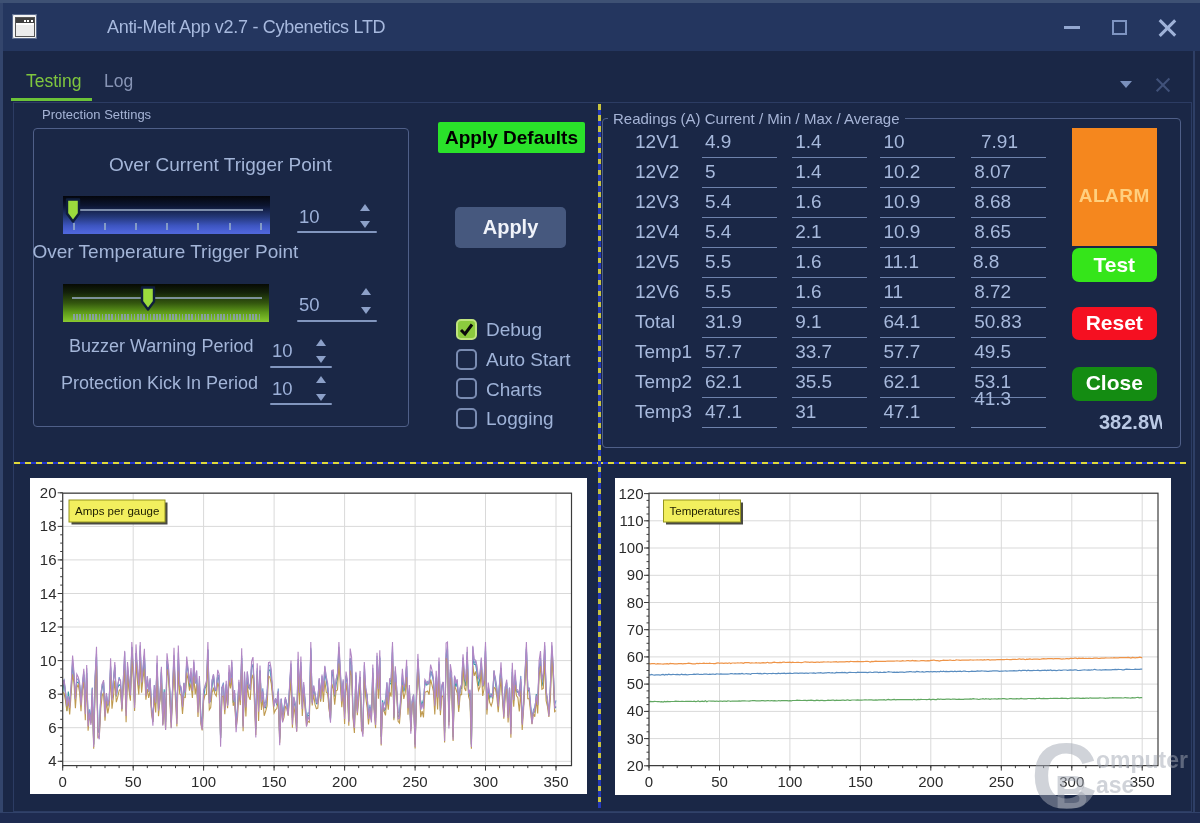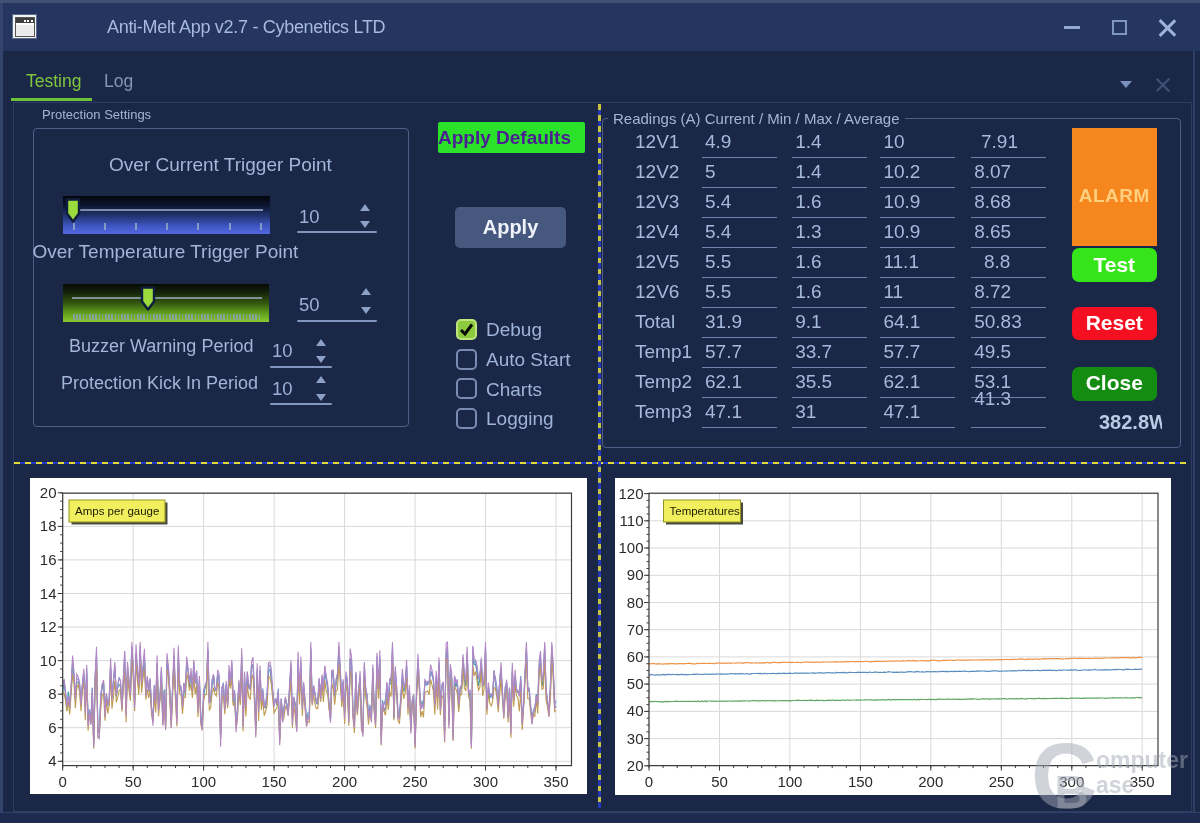--- a/index.html
+++ b/index.html
@@ -103,21 +103,21 @@
 <div class="uline" style="left:269.5px;top:365.5px;width:62px"></div>
 <div class="spin-up" style="left:315.5px;top:338.5px"></div>
 <div class="spin-dn" style="left:315.5px;top:355.5px"></div>
 
 <div class="lbl" style="left:61px;top:373px;font-size:18px">Protection Kick In Period</div>
 <div class="abs" style="left:272px;top:377.5px;font-size:18.5px;color:#9cb0d8">10</div>
 <div class="uline" style="left:269.5px;top:403px;width:62px"></div>
 <div class="spin-up" style="left:315.5px;top:376px"></div>
 <div class="spin-dn" style="left:315.5px;top:393.5px"></div>
 
-<div class="abs" style="left:438px;top:122px;width:147px;height:31px;background:#2ae22a;border-radius:2px;color:#4c1d95;font-weight:bold;font-size:19px;text-align:left;line-height:31px">Apply Defaults</div>
+<div class="abs" style="left:438px;top:122px;width:147px;height:31px;background:#2ae22a;border-radius:2px;color:#000000;font-weight:bold;font-size:19px;text-align:center;line-height:31px">Apply Defaults</div>
 <div class="abs" style="left:455px;top:207px;width:111px;height:41px;background:#46587e;border-radius:5px;color:#f0f3fa;font-weight:bold;font-size:20px;text-align:center;line-height:40px">Apply</div>
 
 <div class="abs" style="left:456px;top:318.5px;width:21px;height:21px;background:#8ccb3e;border:2px solid #bfe47e;border-radius:5px">
   <svg width="17" height="17" viewBox="0 0 17 17" style="position:absolute;left:0;top:0">
     <polyline points="3,9 7,13 14,3.5" fill="none" stroke="#0a0a0a" stroke-width="3"></polyline>
   </svg>
 </div>
 <div class="cblbl" style="left:486px;top:319px">Debug</div>
 <div class="cbox" style="left:456px;top:348.5px"></div>
 <div class="cblbl" style="left:486px;top:349px">Auto Start</div>
@@ -152,34 +152,34 @@
     <div class="rline" style="left:100.0px;top:98.5px"></div>
     <span class="rval" style="left:193.2px;top:73.0px">1.6</span>
     <div class="rline" style="left:190.2px;top:98.5px"></div>
     <span class="rval" style="left:281.4px;top:73.0px">10.9</span>
     <div class="rline" style="left:278.4px;top:98.5px"></div>
     <span class="rval" style="left:372.2px;top:73.0px">8.68</span>
     <div class="rline" style="left:369.2px;top:98.5px"></div>
 <span class="rlab" style="left:33px;top:103.0px">12V4</span>
     <span class="rval" style="left:103.0px;top:103.0px">5.4</span>
     <div class="rline" style="left:100.0px;top:128.5px"></div>
-    <span class="rval" style="left:193.2px;top:103.0px">1.3</span>
+    <span class="rval" style="left:193.2px;top:103.0px">2.1</span>
     <div class="rline" style="left:190.2px;top:128.5px"></div>
     <span class="rval" style="left:281.4px;top:103.0px">10.9</span>
     <div class="rline" style="left:278.4px;top:128.5px"></div>
     <span class="rval" style="left:372.2px;top:103.0px">8.65</span>
     <div class="rline" style="left:369.2px;top:128.5px"></div>
 <span class="rlab" style="left:33px;top:133.0px">12V5</span>
     <span class="rval" style="left:103.0px;top:133.0px">5.5</span>
     <div class="rline" style="left:100.0px;top:158.5px"></div>
     <span class="rval" style="left:193.2px;top:133.0px">1.6</span>
     <div class="rline" style="left:190.2px;top:158.5px"></div>
     <span class="rval" style="left:281.4px;top:133.0px">11.1</span>
     <div class="rline" style="left:278.4px;top:158.5px"></div>
-    <span class="rval" style="left:382px;top:133.0px">8.8</span>
+    <span class="rval" style="left:371px;top:133.0px">8.8</span>
     <div class="rline" style="left:369.2px;top:158.5px"></div>
 <span class="rlab" style="left:33px;top:163.0px">12V6</span>
     <span class="rval" style="left:103.0px;top:163.0px">5.5</span>
     <div class="rline" style="left:100.0px;top:188.5px"></div>
     <span class="rval" style="left:193.2px;top:163.0px">1.6</span>
     <div class="rline" style="left:190.2px;top:188.5px"></div>
     <span class="rval" style="left:281.4px;top:163.0px">11</span>
     <div class="rline" style="left:278.4px;top:188.5px"></div>
     <span class="rval" style="left:372.2px;top:163.0px">8.72</span>
     <div class="rline" style="left:369.2px;top:188.5px"></div>

